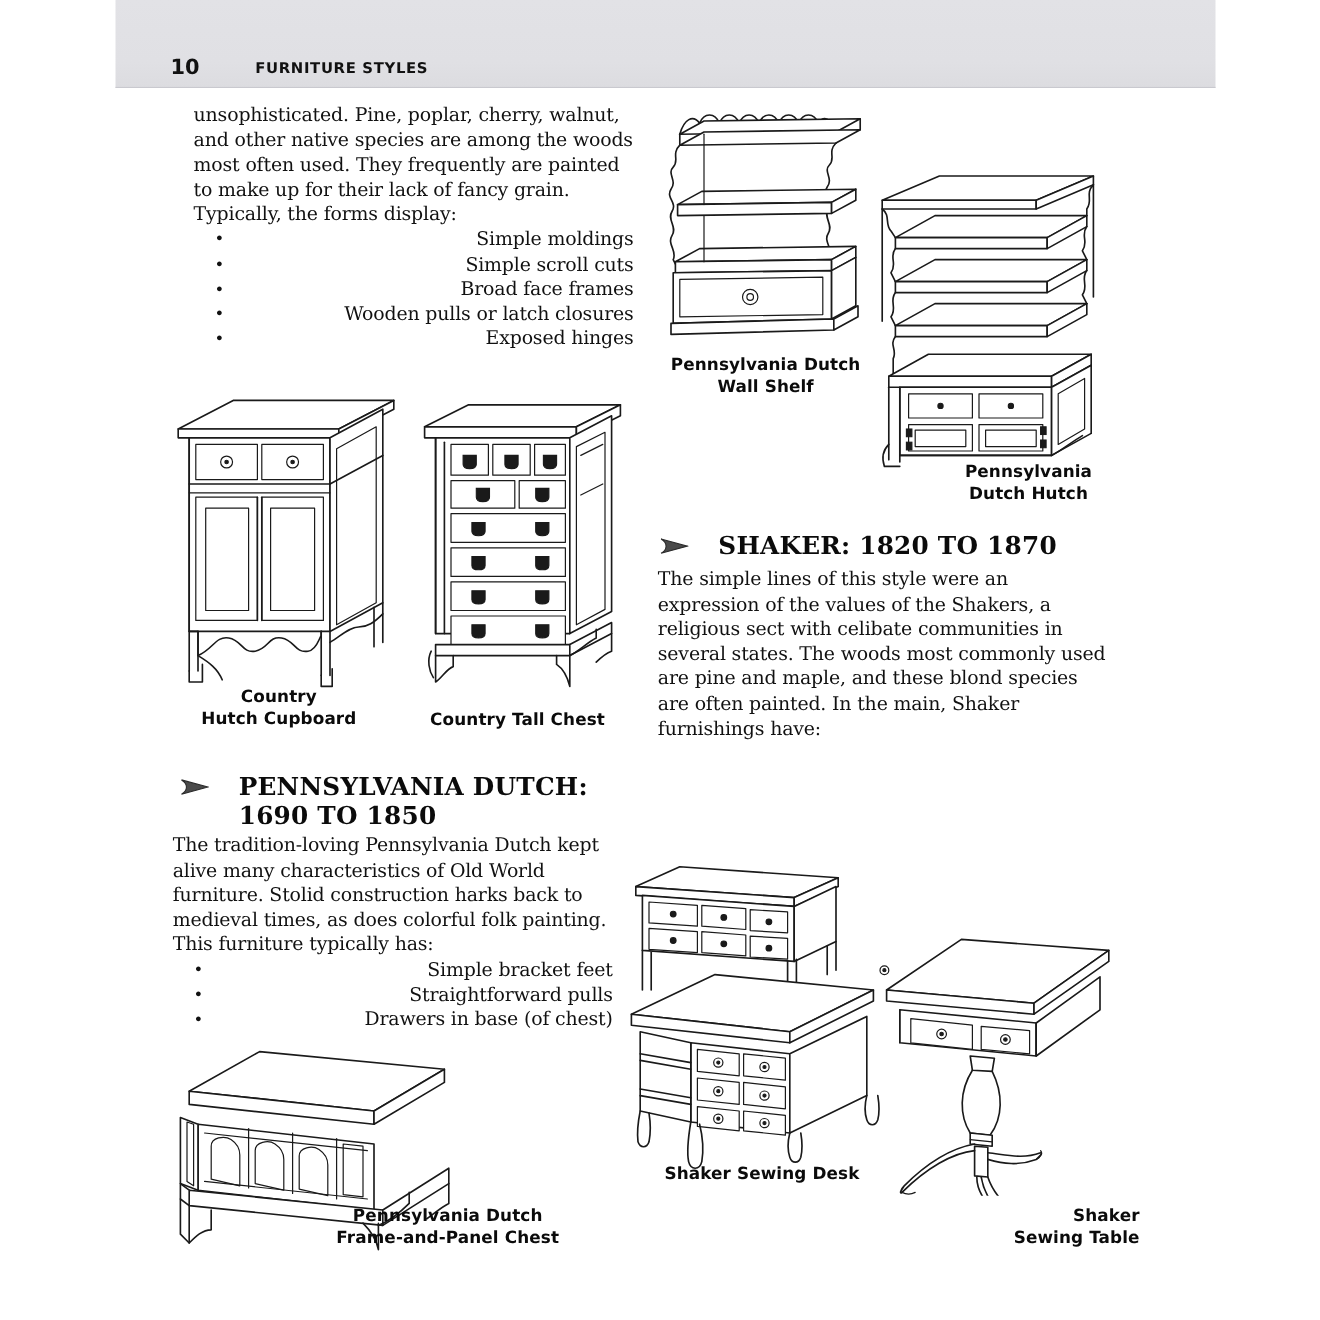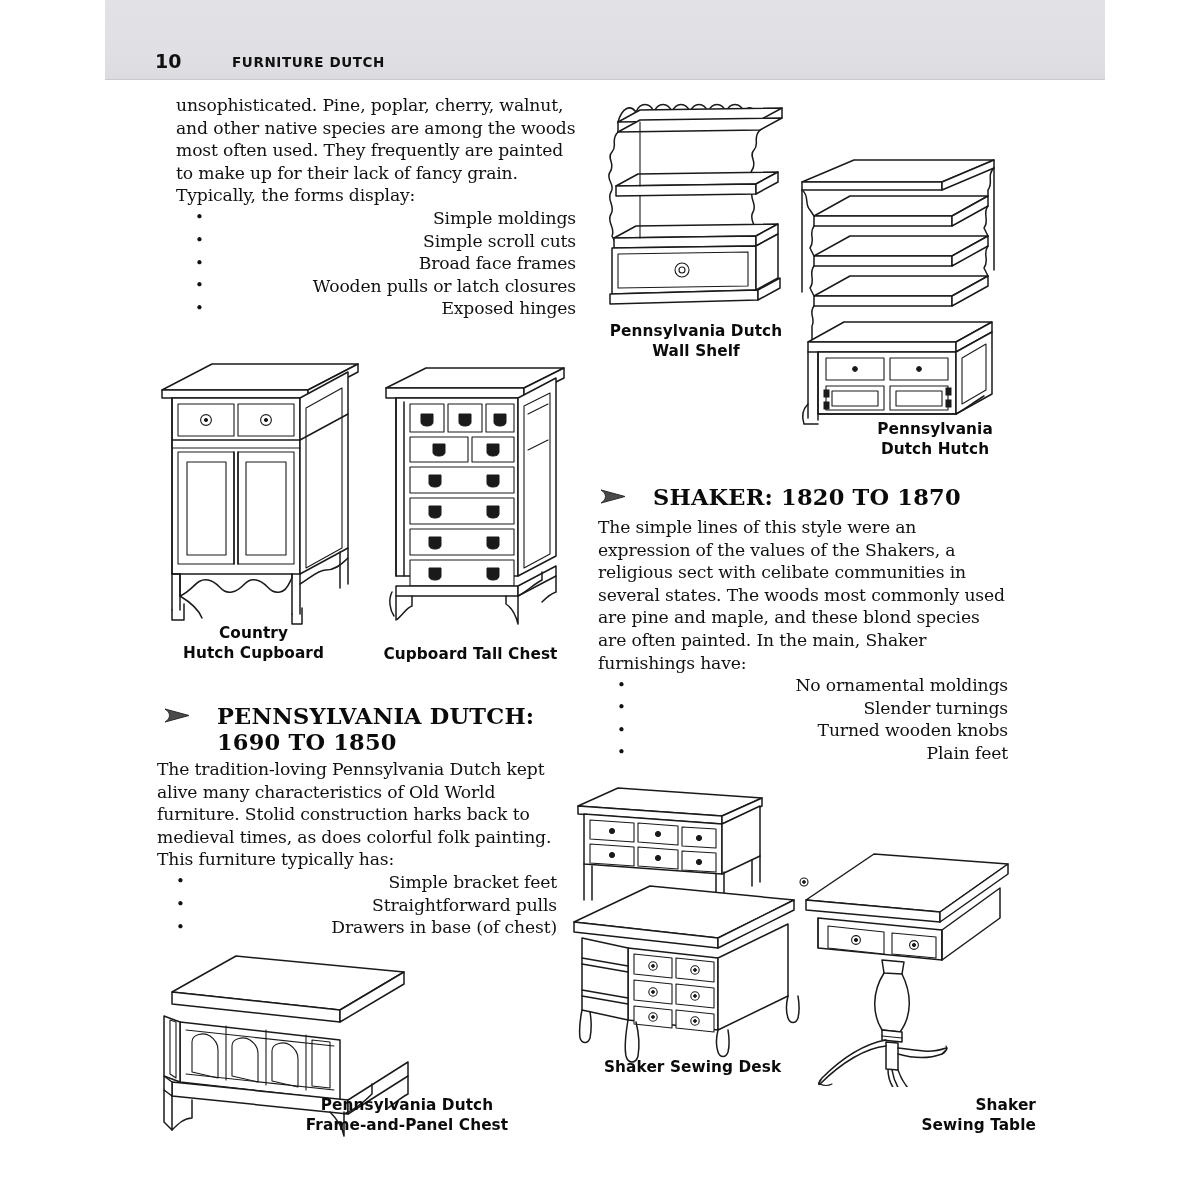--- a/index.html
+++ b/index.html
@@ -135,21 +135,21 @@
   .fw-t { fill: #ffffff; stroke: #1a1a1a; stroke-width: 1.1; stroke-linejoin: round; }
   .fk   { fill: #1a1a1a; stroke: #1a1a1a; stroke-width: 1; }
 </style>
 </head>
 <body>
 
 <div class="header-band">
   <div class="rule"></div>
 </div>
 <div class="folio">10</div>
-<div class="running-title">FURNITURE DUTCH</div>
+<div class="running-title">FURNITURE STYLES</div>
 
 <div class="col col-left">
   <p class="body-text">unsophisticated. Pine, poplar, cherry, walnut, and other native species are among the woods most often used. They frequently are painted to make up for their lack of fancy grain. Typically, the forms display:</p>
   <ul class="bullets">
     <li>Simple moldings</li>
     <li>Simple scroll cuts</li>
     <li>Broad face frames</li>
     <li>Wooden pulls or latch closures</li>
     <li>Exposed hinges</li>
   </ul>
@@ -178,26 +178,20 @@
   <span class="arrow-bullet">
     <svg width="26" height="17" viewBox="0 0 26 17">
       <path d="M1 2 L25 8.5 L1 15 C7 11.5 7 5.5 1 2 Z" fill="#4a4a4a" stroke="#2b2b2b" stroke-width="1"></path>
     </svg>
   </span>
   <h2 style="white-space:pre-line;">SHAKER: 1820 TO 1870</h2>
 </div>
 
 <div class="col" style="left:598px; top:516px; width:410px;">
   <p class="body-text">The simple lines of this style were an expression of the values of the Shakers, a religious sect with celibate communities in several states. The woods most commonly used are pine and maple, and these blond species are often painted. In the main, Shaker furnishings have:</p>
-  <ul class="bullets">
-    <li>No ornamental moldings</li>
-    <li>Slender turnings</li>
-    <li>Turned wooden knobs</li>
-    <li>Plain feet</li>
-  </ul>
 </div>
 
 <div class="figure" style="left:150px; top:352px;">
   <svg width="215" height="275" viewBox="0 0 215 275" role="img">
 
     <polygon class="fw" points="12,38 62,12 208,12 158,38"></polygon>
     <polygon class="fw" points="12,38 158,38 158,46 12,46"></polygon>
     <polygon class="fw" points="158,38 208,12 208,20 158,46"></polygon>
 
     <polygon class="fw" points="22,46 150,46 150,222 22,222"></polygon>
@@ -293,21 +287,21 @@
     <polygon class="fw" points="150,228 188,208 188,218 150,238"></polygon>
 
     <path class="ln" d="M28,238 L28,262 C34,258 38,250 44,248 L44,238"></path>
     <path class="ln" d="M138,238 L138,246 C144,250 148,258 150,266 L150,238"></path>
     <path class="ln" d="M150,238 C158,234 166,226 174,222 L174,214"></path>
     <path class="ln" d="M188,218 L188,234 C182,236 178,240 174,244"></path>
 
     <path class="ln" d="M24,234 C20,242 22,252 26,258"></path>
   </svg>
 </div>
-<div class="caption" style="left:368px; top:645px; width:205px;">Cupboard Tall Chest</div>
+<div class="caption" style="left:368px; top:645px; width:205px;">Country Tall Chest</div>
 
 <div class="figure" style="left:596px; top:88px;">
   <svg width="200" height="230" viewBox="0 0 200 230" role="img">
 
     <path class="ln" d="M22,34 C26,20 34,16 40,24 C44,14 54,14 58,24 C62,14 72,14 76,24
                          C80,14 90,14 94,24 C98,14 108,14 112,24 C116,14 126,14 130,24
                          C134,14 144,14 148,24 C152,16 160,20 164,32"></path>
 
     <polygon class="fw" points="22,34 164,32 186,20 44,22"></polygon>
     <line class="ln" x1="22" y1="34" x2="22" y2="44"></line>

